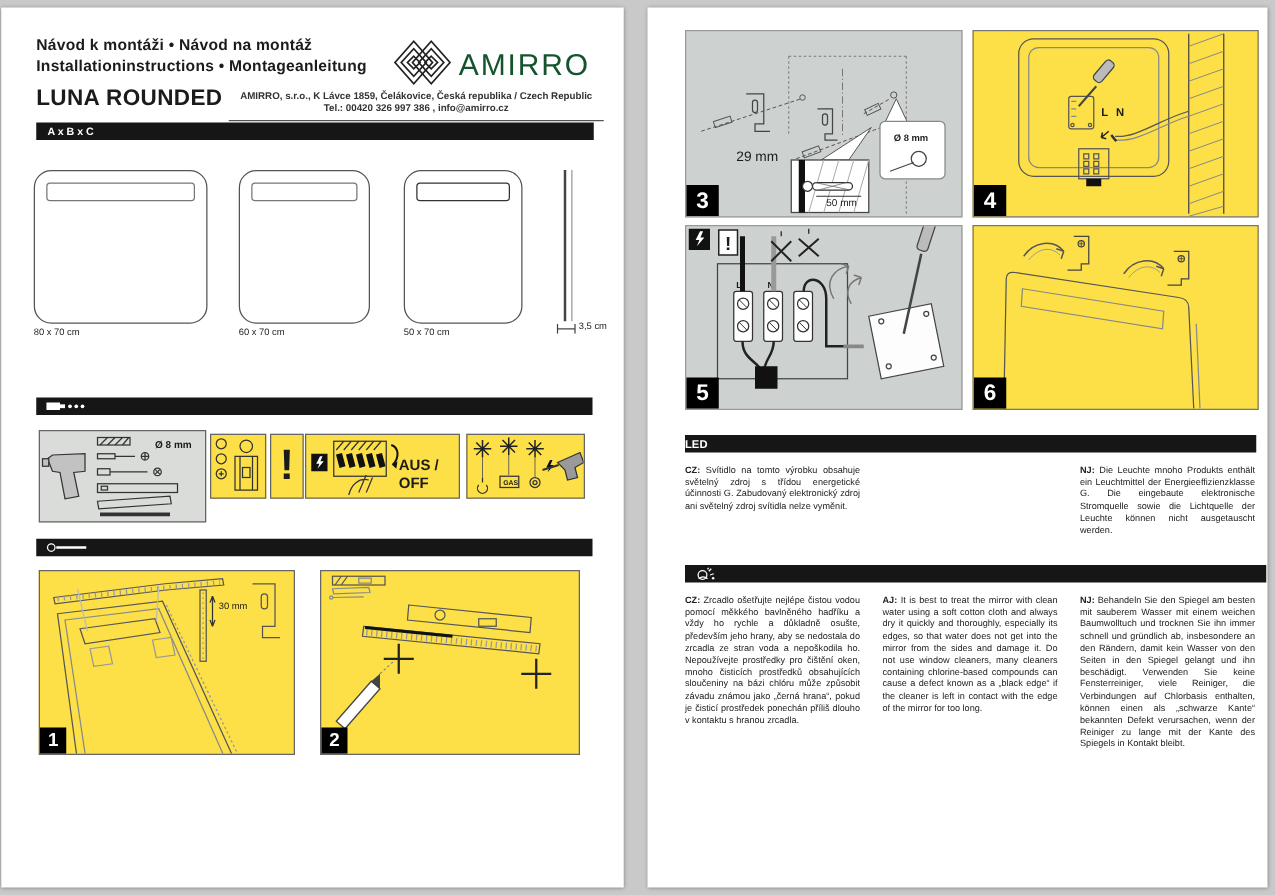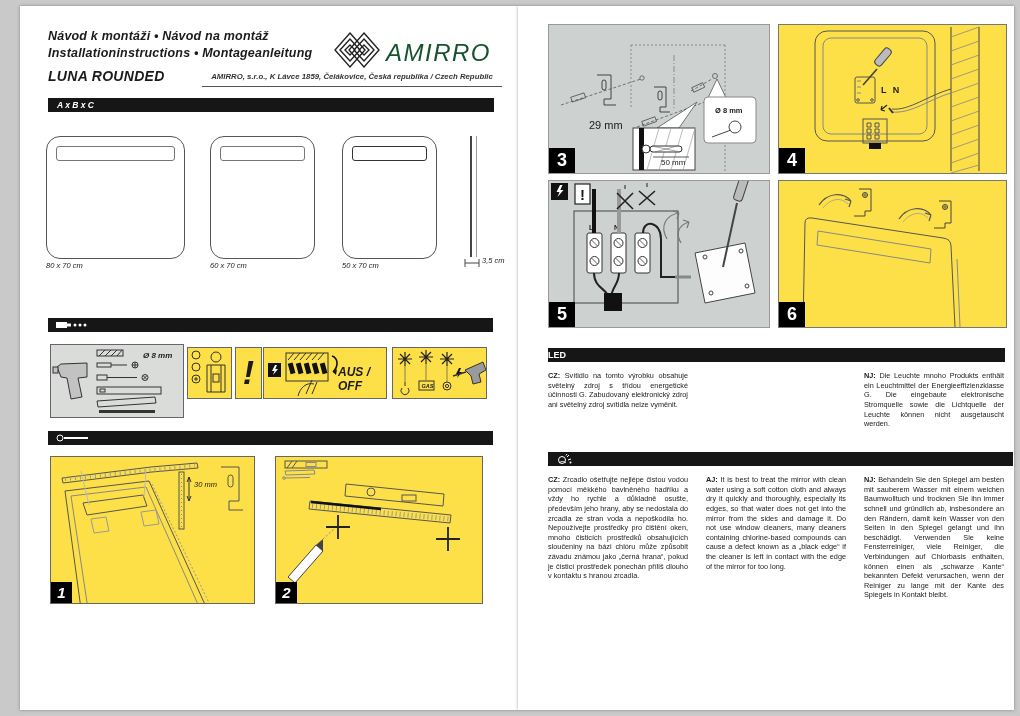--- a/index.html
+++ b/index.html
@@ -1,26 +1,26 @@
 <!DOCTYPE html>
 <html><head>
 <meta charset="utf-8">
 <style>
   html,body{margin:0;padding:0;}
   body{width:1020px;height:716px;background:#c9c9c9;position:relative;
        font-family:"Liberation Sans",sans-serif;color:#1b1b1b;overflow:hidden;}
   .sheet{position:absolute;background:#fff;box-shadow:0 0 3px rgba(0,0,0,.35);}
-  #sheet-left{left:20px;top:6px;width:498px;height:704px;font-style:italic;}
+  #sheet-left{left:1px;top:6px;width:498px;height:704px;}
   #sheet-right{left:518px;top:6px;width:496px;height:704px;}
   .abs{position:absolute;}
   .blackbar{position:absolute;background:#161616;color:#fff;height:14px;
             display:flex;align-items:center;font-weight:bold;}
   .hdr{font-size:12.5px;font-weight:bold;line-height:17px;letter-spacing:.2px;}
   .brandtxt{font-size:24px;letter-spacing:1.5px;color:#14532d;}
-  .title{font-size:14px;font-weight:bold;letter-spacing:.3px;}
+  .title{font-size:18px;font-weight:bold;letter-spacing:.3px;}
   .addr{font-size:7.8px;font-weight:bold;color:#333;line-height:10px;text-align:center;
         border-bottom:1px solid #555;padding-bottom:4px;}
   .mirror{position:absolute;border:1.5px solid #555;border-radius:14px;background:#fff;}
   .strip{position:absolute;left:9px;right:9px;top:9px;height:13px;border:1px solid #777;border-radius:3px;}
   .mlabel{position:absolute;font-size:7.5px;color:#222;text-align:left;}
   .panel{position:absolute;border:1px solid #666;background:#fde047;overflow:hidden;}
   .gpanel{background:#cdd2d0;}
   .badge{position:absolute;left:0;bottom:0;background:#000;color:#fff;font-weight:bold;
          display:flex;align-items:center;justify-content:center;}
   .badge.sm{width:21px;height:21px;font-size:15px;}
@@ -52,20 +52,21 @@
         <path d="M30 9 L40 20 L30 31 L20 20 Z"></path>
         <path d="M30 15 L35 20 L30 25 L25 20 Z"></path>
     </g>
   </svg>
   <div class="abs brandtxt" style="left:366px;top:33px;">AMIRRO</div>
 
   <div class="abs title" style="left:28px;top:62px;">LUNA ROUNDED</div>
 
   <div class="abs addr" style="left:182px;top:66px;width:300px;">
     <div>AMIRRO, s.r.o., K Lávce 1859, Čelákovice, Česká republika / Czech Republic</div>
+    <div>Tel.: 00420 326 997 386 , info@amirro.cz</div>
   </div>
 
   <div class="blackbar" style="left:28px;top:92px;width:437px;font-size:8.5px;padding-left:9px;">A x B x C</div>
 
   <div class="mirror" style="left:26px;top:130px;width:137px;height:121px;">
     <div class="strip"></div>
   </div>
   <div class="mlabel" style="left:26px;top:255px;width:137px;">80 x 70 cm</div>
 
   <div class="mirror" style="left:190px;top:130px;width:103px;height:121px;">

